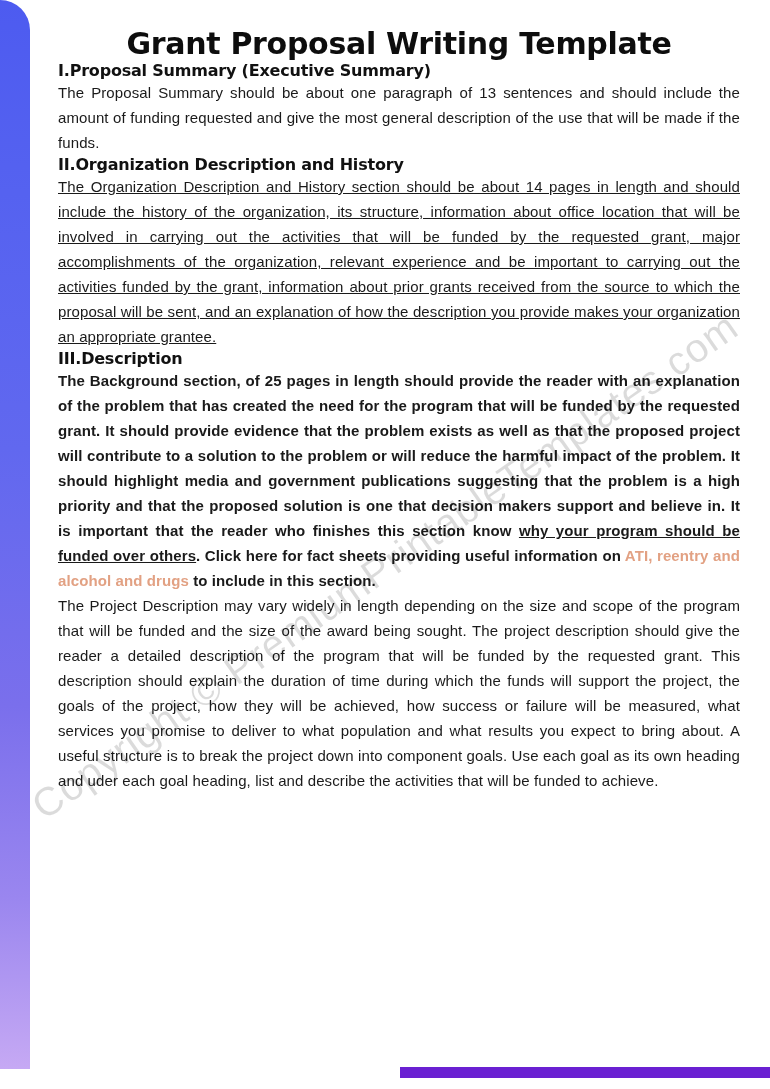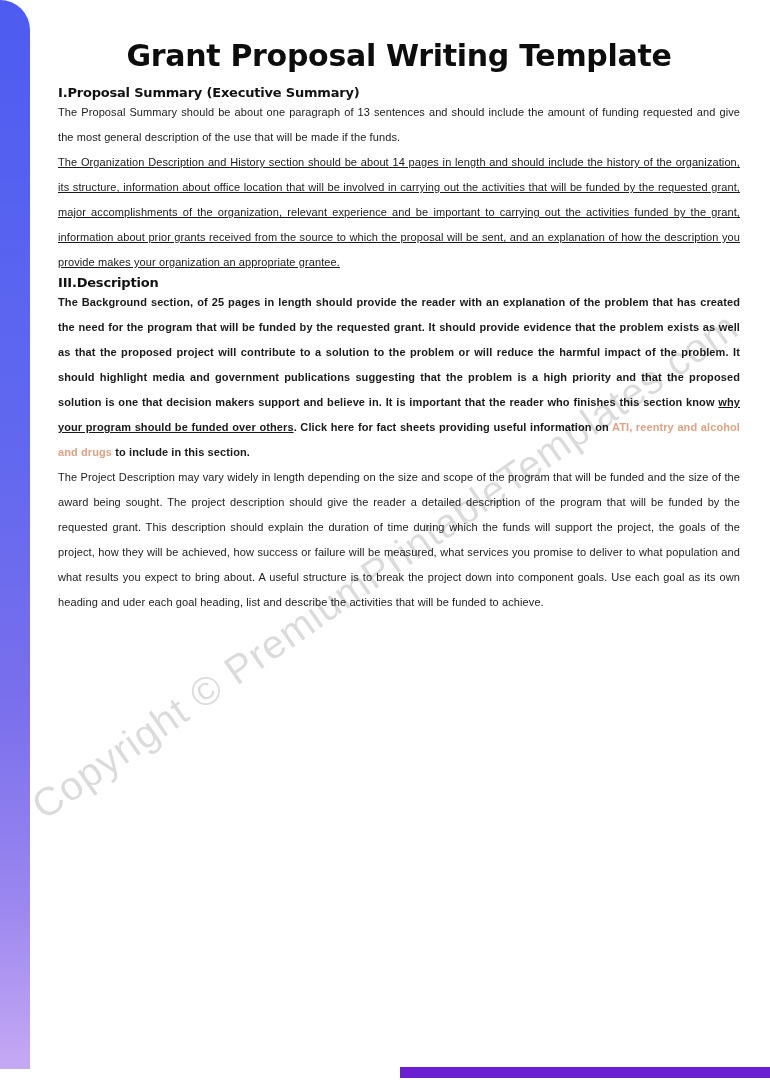--- a/index.html
+++ b/index.html
@@ -65,43 +65,43 @@
   }
 
   
   .content {
     position: relative;
     z-index: 2;
     padding: 0 30px 0 58px;
   }
 
   .doc-title {
-    margin: 12px;
+    margin: 0;
     padding-top: 26px;
     text-align: center;
     font-size: 30px;
     font-weight: bold;
     letter-spacing: -0.3px;
     color: #0d0d0d;
     font-family: "DejaVu Sans", sans-serif;
   }
 
   h2.section-heading {
     margin: 0;
     padding: 0;
-    font-size: 13px;
+    font-size: 16px;
     font-weight: bold;
     color: #111111;
     letter-spacing: -0.2px;
     font-family: "DejaVu Sans", sans-serif;
   }
 
   p.body-text {
     margin: 0;
-    font-size: 11px;
+    font-size: 15px;
     line-height: 25px;
     color: #1a1a1a;
     text-align: justify;
     text-justify: inter-word;
     font-family: "Liberation Sans", sans-serif;
     letter-spacing: 0.1px;
   }
 
   .sec-1-heading   { margin-top: 34px; }
   .sec-1-body      { margin-top: 17px; }
@@ -125,20 +125,21 @@
 
   <div class="watermark">Copyright © PremiumPrintableTemplates.com</div>
 
   <div class="content">
 
     <h1 class="doc-title">Grant Proposal Writing Template</h1>
 
     <h2 class="section-heading sec-1-heading">I.Proposal Summary (Executive Summary)</h2>
     <p class="body-text sec-1-body">The Proposal Summary should be about one paragraph of 13 sentences and should include the amount of funding requested and give the most general description of the use that will be made if the funds.</p>
 
+    <h2 class="section-heading sec-2-heading">II.Organization Description and History</h2>
     <p class="body-text sec-2-body">The Organization Description and History section should be about 14 pages in length and should include the history of the organization, its structure, information about office location that will be involved in carrying out the activities that will be funded by the requested grant, major accomplishments of the organization, relevant experience and be important to carrying out the activities funded by the grant, information about prior grants received from the source to which the proposal will be sent, and an explanation of how the description you provide makes your organization an appropriate grantee.</p>
 
     <h2 class="section-heading sec-3-heading">III.Description</h2>
     <p class="body-text sec-3-body"><span>The Background section, of 25 pages in length should provide the reader with an explanation of the problem that has created the need for the program that will be funded by the requested grant. It should provide evidence that the problem exists as well as that the proposed project will contribute to a solution to the problem or will reduce the harmful impact of the problem. It should highlight media and government publications suggesting that the problem is a high priority and that the proposed solution is one that decision makers support and believe in. It is important that the reader who finishes this section know </span><span class="underlined">why your program should be funded over others</span><span>. Click here for fact sheets providing useful information on </span><span class="link-text">ATI, reentry and alcohol and drugs</span><span> to include in this section.</span></p>
 
     <p class="body-text sec-4-body">The Project Description may vary widely in length depending on the size and scope of the program that will be funded and the size of the award being sought. The project description should give the reader a detailed description of the program that will be funded by the requested grant. This description should explain the duration of time during which the funds will support the project, the goals of the project, how they will be achieved, how success or failure will be measured, what services you promise to deliver to what population and what results you expect to bring about. A useful structure is to break the project down into component goals. Use each goal as its own heading and uder each goal heading, list and describe the activities that will be funded to achieve.</p>
 
   </div>
 </div>
 

